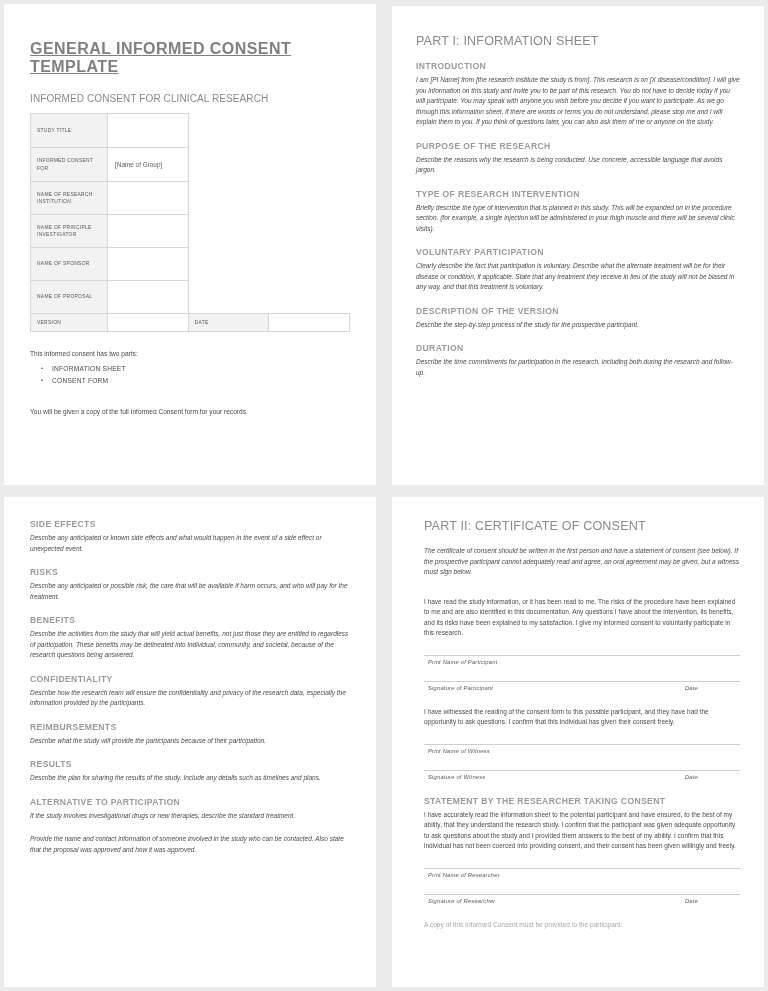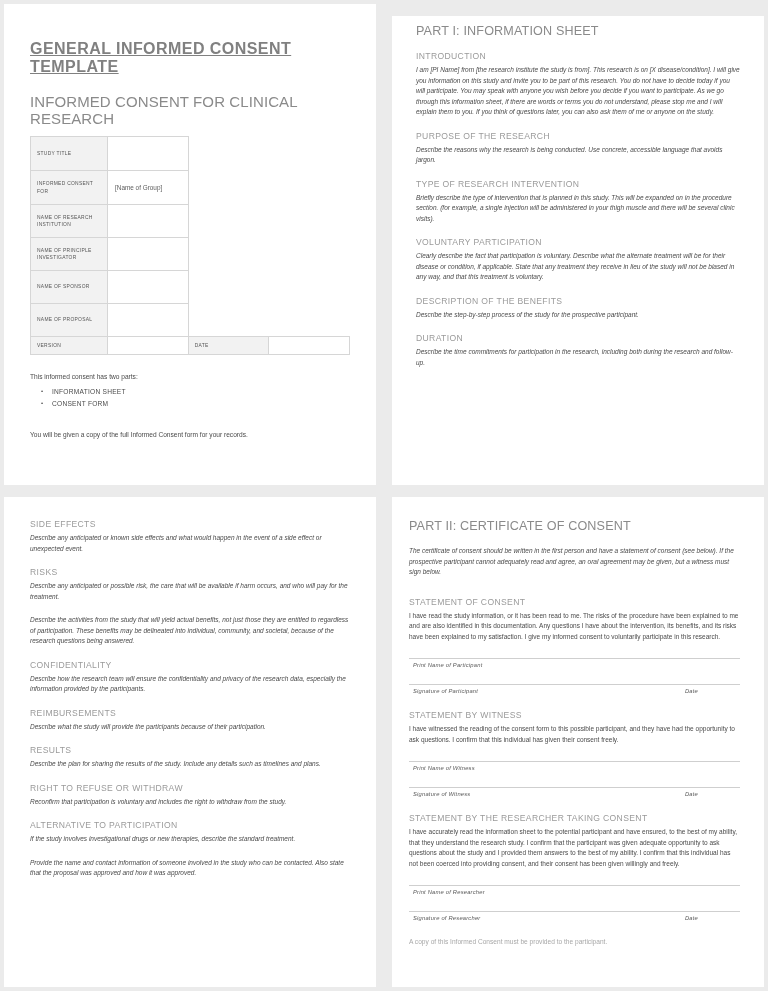--- a/index.html
+++ b/index.html
@@ -23,50 +23,50 @@
     grid-template-rows: 489px 502px;
   }
 
   .page {
     background: #ffffff;
     box-sizing: border-box;
     overflow: hidden;
     position: relative;
   }
   .page-tl { margin: 4px 8px 4px 4px; padding: 22px 26px 10px 26px; }
-  .page-tr { margin: 16px 4px 4px 8px; padding: 8px 24px 10px 24px; }
+  .page-tr { margin: 6px 4px 4px 8px; padding: 28px 24px 10px 24px; }
   .page-bl { margin: 8px 8px 4px 4px; padding: 22px 22px 10px 26px; }
-  .page-br { margin: 8px 4px 4px 8px; padding: 22px 24px 10px 17px; }
+  .page-br { margin: 8px 4px 4px 8px; padding: 22px 24px 10px 32px; }
 
   
   .doc-title {
     font-size: 16px;
     font-weight: bold;
     color: #808080;
     letter-spacing: 0.45px;
     margin: 14px 0 17px 0;
     text-decoration: underline;
   }
   .doc-subtitle {
-    font-size: 15px;
+    font-size: 10px;
     font-weight: normal;
     color: #8a8a8a;
     letter-spacing: 0.1px;
     margin: 0 0 9px 0;
   }
   .part-title {
     font-size: 12.6px;
     font-weight: normal;
     color: #8a8a8a;
     letter-spacing: 0.15px;
     margin: 0 0 13px 0;
   }
   .sec-head {
     font-size: 8.6px;
-    font-weight: normal;
+    font-weight: bold;
     color: #9a9a9a;
     letter-spacing: 0.35px;
     margin: 0 0 4px 0;
   }
   .sec-body {
     font-size: 6.5px;
     font-style: italic;
     color: #4a4a4a;
     line-height: 1.62;
     margin: 0 0 13px 0;
@@ -246,90 +246,85 @@
     </div>
     <div>
       <div class="sec-head">TYPE OF RESEARCH INTERVENTION</div>
       <p class="sec-body">Briefly describe the type of intervention that is planned in this study. This will be expanded on in the procedure section. (for example, a single injection will be administered in your thigh muscle and there will be several clinic visits).</p>
     </div>
     <div>
       <div class="sec-head">VOLUNTARY PARTICIPATION</div>
       <p class="sec-body">Clearly describe the fact that participation is voluntary. Describe what the alternate treatment will be for their disease or condition, if applicable. State that any treatment they receive in lieu of the study will not be biased in any way, and that this treatment is voluntary.</p>
     </div>
     <div>
-      <div class="sec-head">DESCRIPTION OF THE BENEFITS</div>
+      <div class="sec-head">DESCRIPTION OF THE VERSION</div>
       <p class="sec-body">Describe the step-by-step process of the study for the prospective participant.</p>
     </div>
     <div>
       <div class="sec-head">DURATION</div>
       <p class="sec-body">Describe the time commitments for participation in the research, including both during the research and follow-up.</p>
     </div>
   </div>
 
   <div class="page page-bl">
     <div>
       <div class="sec-head">SIDE EFFECTS</div>
       <p class="sec-body">Describe any anticipated or known side effects and what would happen in the event of a side effect or unexpected event.</p>
     </div>
     <div>
       <div class="sec-head">RISKS</div>
       <p class="sec-body">Describe any anticipated or possible risk, the care that will be available if harm occurs, and who will pay for the treatment.</p>
     </div>
     <div>
+      <div class="sec-head">BENEFITS</div>
       <p class="sec-body">Describe the activities from the study that will yield actual benefits, not just those they are entitled to regardless of participation. These benefits may be delineated into individual, community, and societal, because of the research questions being answered.</p>
     </div>
     <div>
       <div class="sec-head">CONFIDENTIALITY</div>
       <p class="sec-body">Describe how the research team will ensure the confidentiality and privacy of the research data, especially the information provided by the participants.</p>
     </div>
     <div>
       <div class="sec-head">REIMBURSEMENTS</div>
       <p class="sec-body">Describe what the study will provide the participants because of their participation.</p>
     </div>
     <div>
       <div class="sec-head">RESULTS</div>
       <p class="sec-body">Describe the plan for sharing the results of the study. Include any details such as timelines and plans.</p>
-    </div>
-    <div>
-      <div class="sec-head">RIGHT TO REFUSE OR WITHDRAW</div>
-      <p class="sec-body">Reconfirm that participation is voluntary and includes the right to withdraw from the study.</p>
     </div>
     <div>
       <div class="sec-head">ALTERNATIVE TO PARTICIPATION</div>
       <p class="sec-body">If the study involves investigational drugs or new therapies, describe the standard treatment.</p>
     </div>
     <div>
       <p class="sec-body">Provide the name and contact information of someone involved in the study who can be contacted. Also state that the proposal was approved and how it was approved.</p>
     </div>
   </div>
 
   <div class="page page-br">
     <div class="part-title">PART II: CERTIFICATE OF CONSENT</div>
     <p class="sec-body">The certificate of consent should be written in the first person and have a statement of consent (see below). If the prospective participant cannot adequately read and agree, an oral agreement may be given, but a witness must sign below.</p>
 
     <div class="gap-sm"></div>
 
     <div>
-      <div class="sec-head">STATEMENT OF CONSENT</div>
       <p class="sec-body upright">I have read the study information, or it has been read to me. The risks of the procedure have been explained to me and are also identified in this documentation. Any questions I have about the intervention, its benefits, and its risks have been explained to my satisfaction. I give my informed consent to voluntarily participate in this research.</p>
       <div class="sig-block">
         <div class="sig-rule"></div>
         <div class="sig-row">
           <span class="sig-label">Print Name of Participant</span>
         </div>
         <div class="sig-rule"></div>
         <div class="sig-row">
           <span class="sig-label">Signature of Participant</span>
           <span class="sig-date">Date</span>
         </div>
       </div>
     </div>
 
     <div>
-      <div class="sec-head">STATEMENT BY WITNESS</div>
       <p class="sec-body upright">I have witnessed the reading of the consent form to this possible participant, and they have had the opportunity to ask questions. I confirm that this individual has given their consent freely.</p>
       <div class="sig-block">
         <div class="sig-rule"></div>
         <div class="sig-row">
           <span class="sig-label">Print Name of Witness</span>
         </div>
         <div class="sig-rule"></div>
         <div class="sig-row">
           <span class="sig-label">Signature of Witness</span>
           <span class="sig-date">Date</span>

